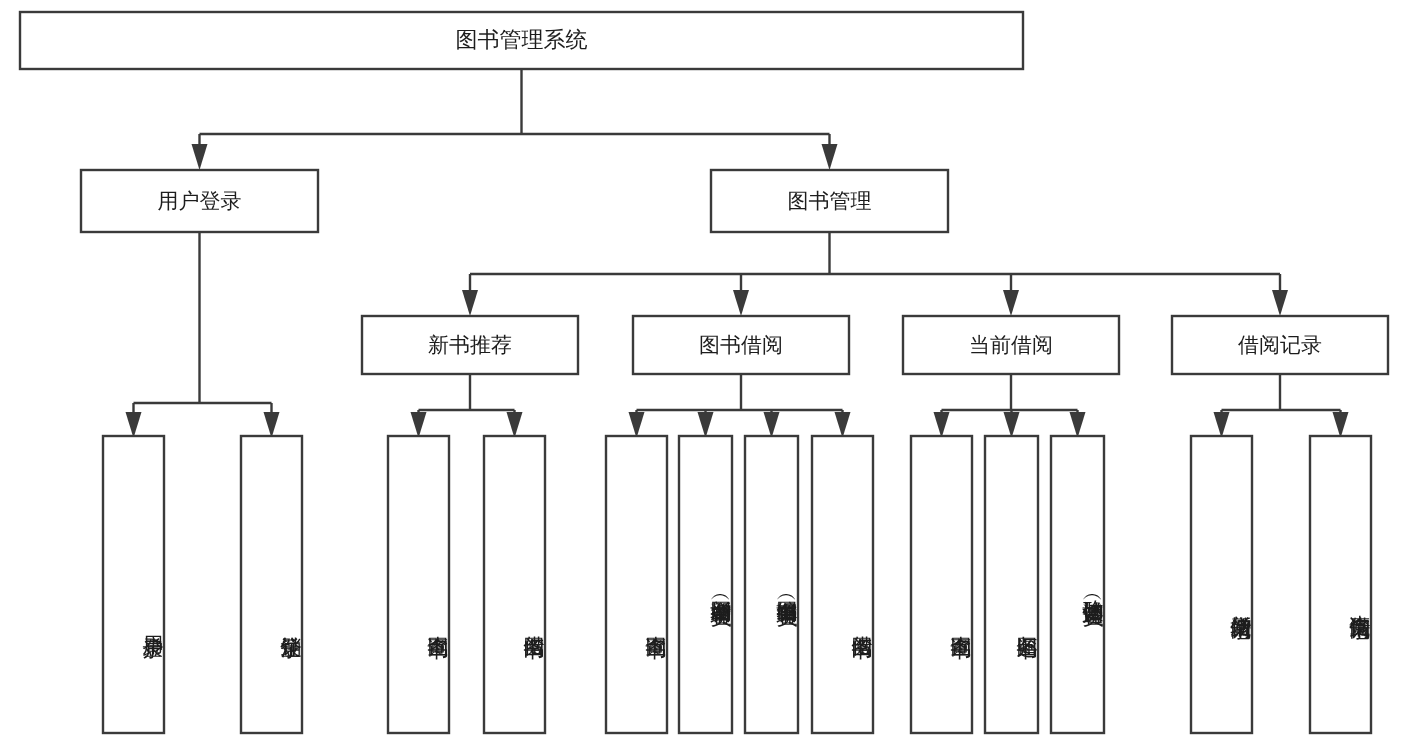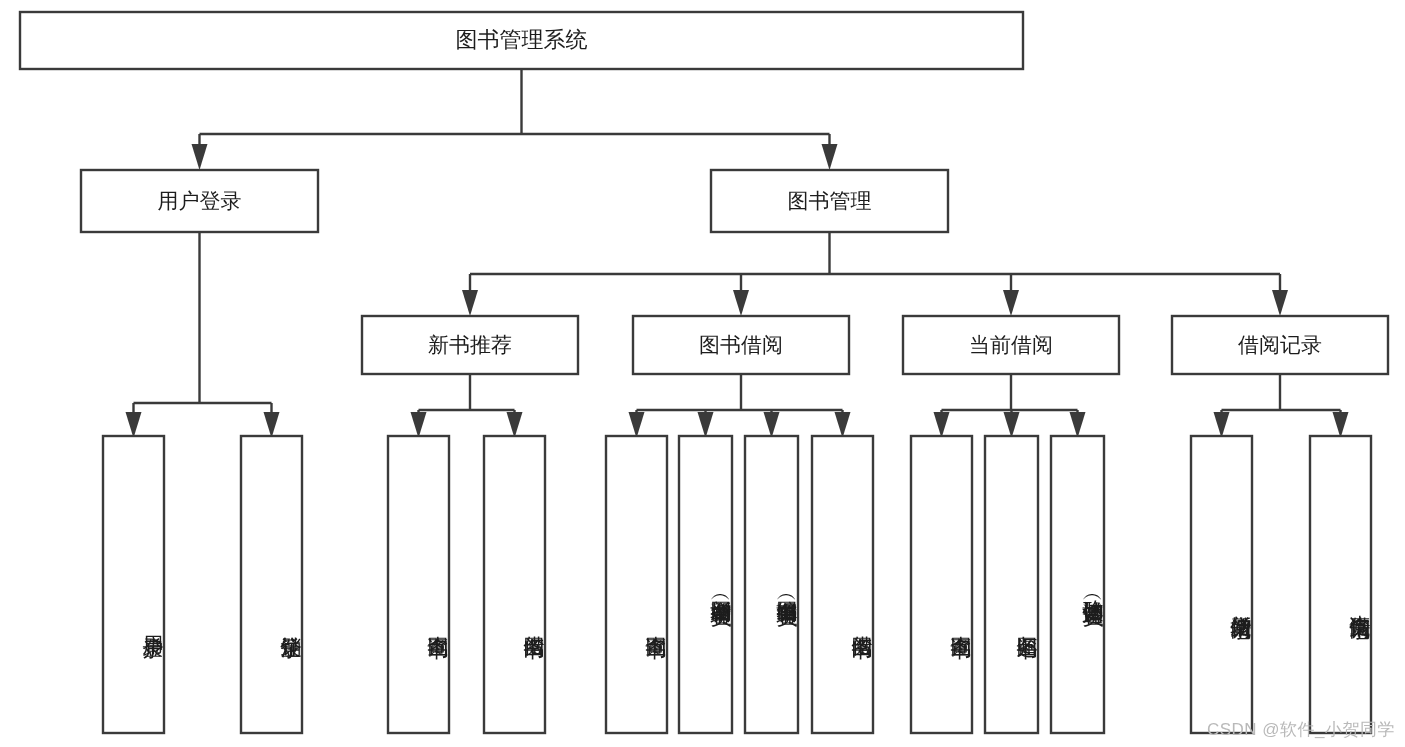--- a/index.html
+++ b/index.html
@@ -184,15 +184,14 @@
       <div class="vlabel-wrap" style="left: 679px; top: 448px; width: 53px; height: 279px;">新增图书（管理员）</div>
       <div class="vlabel-wrap" style="left: 745px; top: 448px; width: 53px; height: 279px;">编辑图书（管理员）</div>
       <div class="vlabel-wrap" style="left: 812px; top: 514px; width: 61px; height: 213px;">借阅图书</div>
       <div class="vlabel-wrap" style="left: 911px; top: 514px; width: 61px; height: 213px;">查询图书</div>
       <div class="vlabel-wrap" style="left: 985px; top: 514px; width: 53px; height: 213px;">归还图书</div>
       <div class="vlabel-wrap" style="left: 1051px; top: 448px; width: 53px; height: 279px;">确认归还（管理员）</div>
       <div class="vlabel-wrap" style="left: 1191px; top: 474px; width: 61px; height: 253px;">新增借阅记录</div>
       <div class="vlabel-wrap" style="left: 1310px; top: 474px; width: 61px; height: 253px;">查询借阅记录</div>
     </div>
 
-  <div class="watermark">CSDN @软件_小贺同学</div>
 
 </div>
 
 </body></html>

